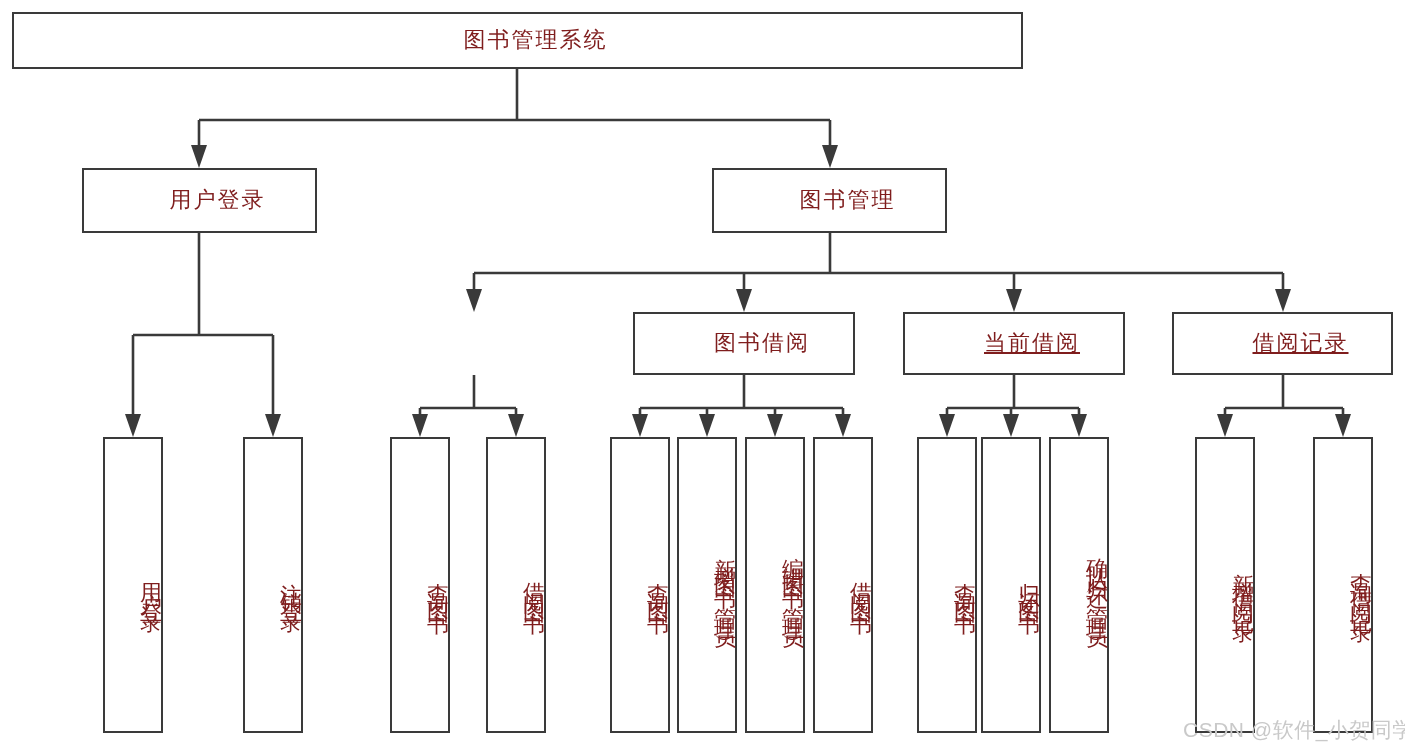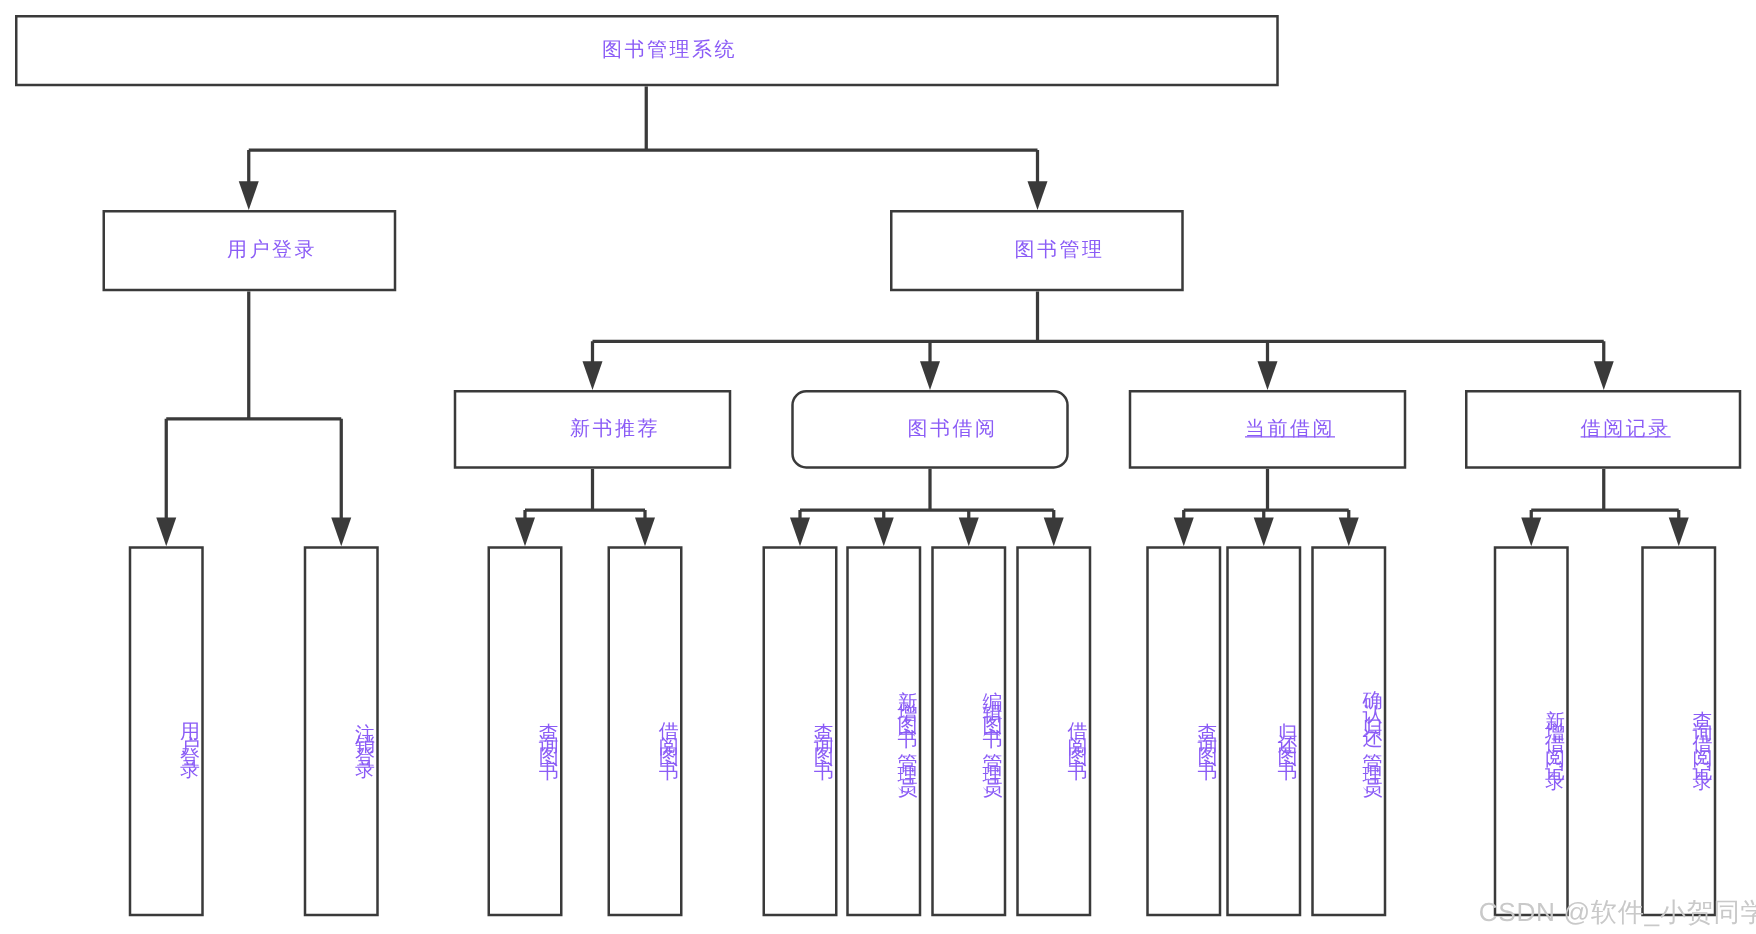--- a/index.html
+++ b/index.html
@@ -20,22 +20,22 @@
   #edges path { stroke: #3a3a3a; stroke-width: 2.6; fill: none; }
   #edges polygon { fill: #3a3a3a; stroke: none; }
   .node {
     position: absolute;
     box-sizing: border-box;
     border: 2.5px solid #3a3a3a;
     background: #ffffff;
     display: flex;
     align-items: center;
     justify-content: center;
-    color: #8b5cf6;
-    font-size: 16px;
+    color: #7f1d1d;
+    font-size: 22px;
     letter-spacing: 2px;
     line-height: 1.2;
     padding-left: 36px;
   }
   .node.h { white-space: nowrap; }
   .node.v span {
     writing-mode: vertical-rl;
     text-orientation: mixed;
     letter-spacing: 10px;
     line-height: 1;
@@ -112,24 +112,21 @@
     <span>图书管理系统</span>
   </div>
 
   <div class="node h" style="left:82px; top:168px; width:235px; height:65px;">
     <span>用户登录</span>
   </div>
   <div class="node h" style="left:712px; top:168px; width:235px; height:65px;">
     <span>图书管理</span>
   </div>
 
-  <div class="node h" style="left:363px; top:312px; width:222px; height:63px;">
-    <span>新书推荐</span>
-  </div>
-  <div class="node h" style="left:633px; top:312px; width:222px; height:63px;border-radius:12px;">
+  <div class="node h" style="left:633px; top:312px; width:222px; height:63px;">
     <span>图书借阅</span>
   </div>
   <div class="node h" style="left:903px; top:312px; width:222px; height:63px;text-decoration:underline;">
     <span>当前借阅</span>
   </div>
   <div class="node h" style="left:1172px; top:312px; width:221px; height:63px;text-decoration:underline;">
     <span>借阅记录</span>
   </div>
 
   <div class="node v leaf" style="left:103px;">

